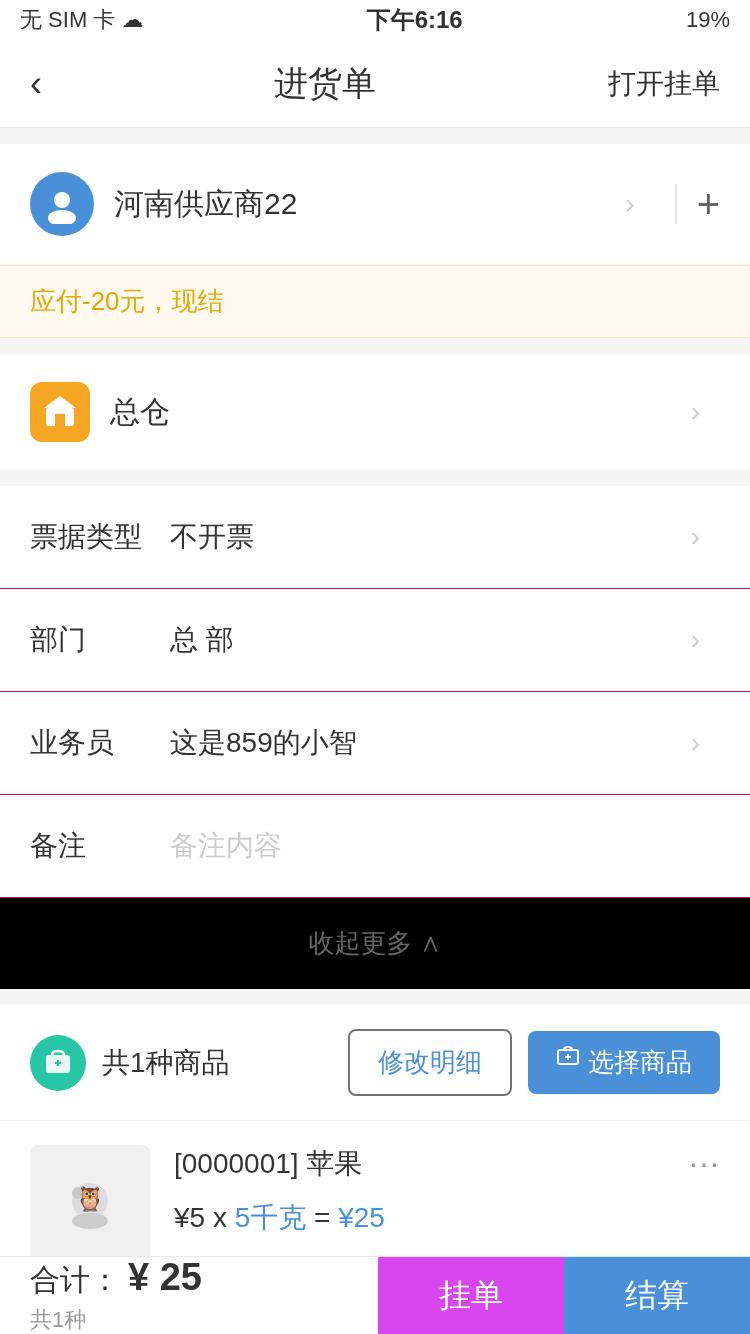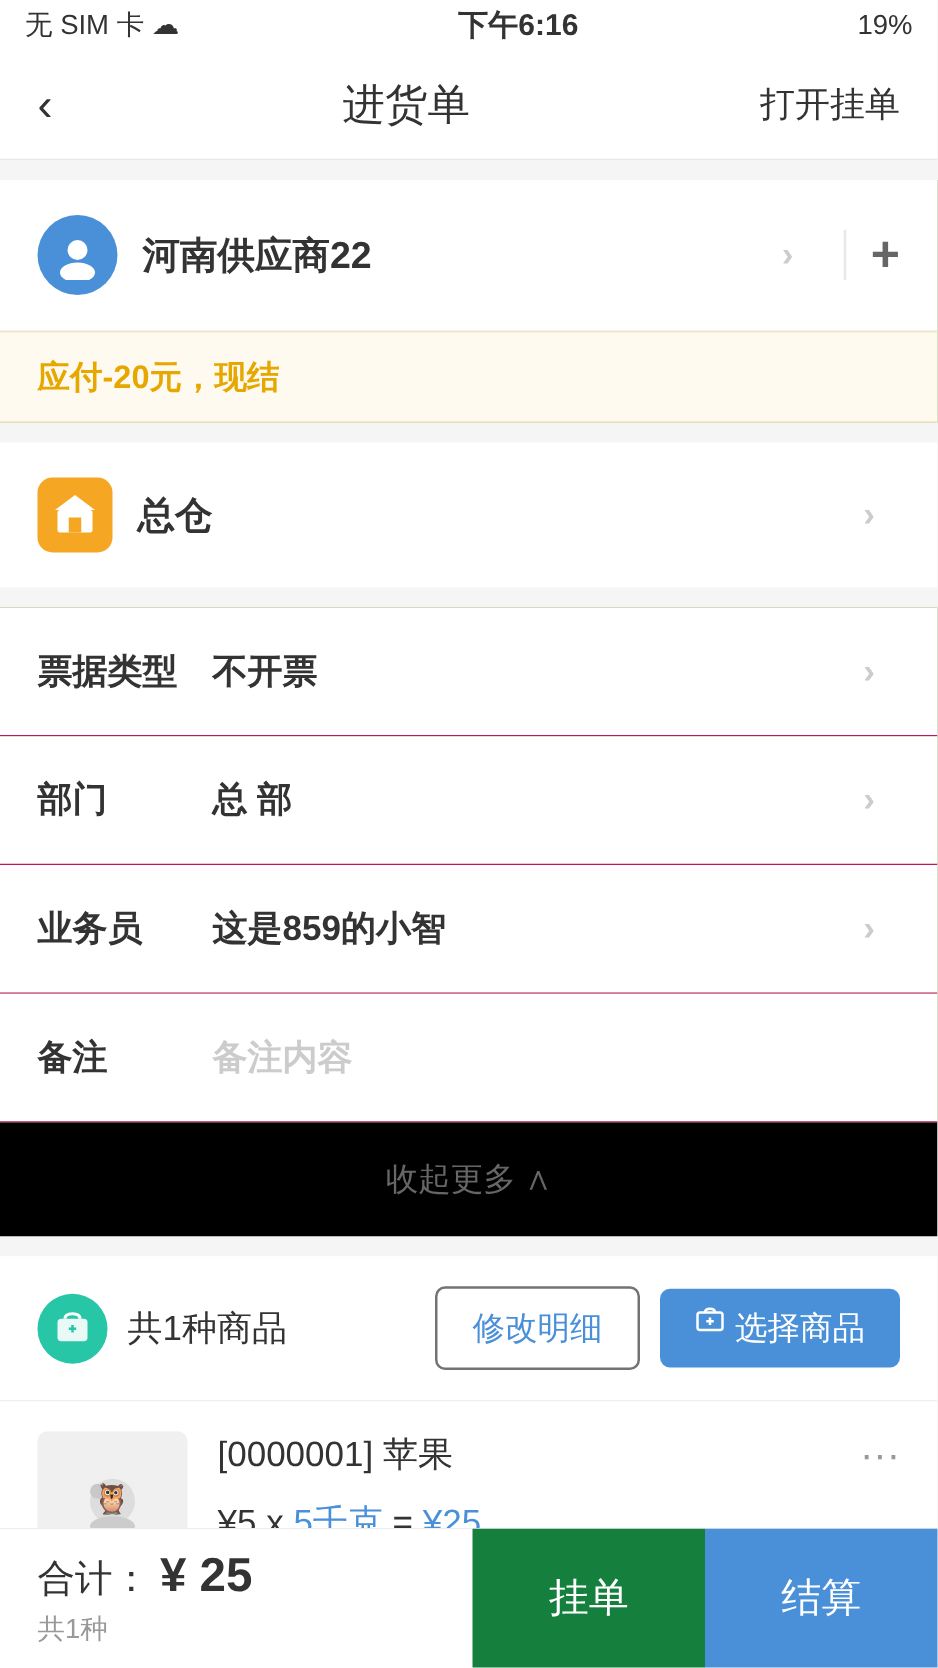--- a/index.html
+++ b/index.html
@@ -51,23 +51,22 @@
       color: #333;
     }
     .nav-action {
       font-size: 28px;
       color: #333;
       cursor: pointer;
     }
 
     
     .section {
-      background: #4d7c0f;
+      background: #22c55e;
       margin-top: 16px;
-      font-weight: bold;
     }
 
     
     .supplier-row {
       display: flex;
       align-items: center;
       padding: 28px 30px;
       background: #fff;
       border-bottom: 1px solid #f0f0f0;
     }
@@ -261,21 +260,21 @@
       color: #999;
       font-size: 32px;
       cursor: pointer;
     }
 
     
     .footer {
       position: fixed;
       bottom: 0;
       width: 750px;
-      height: 112px;
+      height: 78px;
       background: #fff;
       display: flex;
       align-items: stretch;
       border-top: 1px solid #e8e8e8;
     }
     .footer-total {
       flex: 1;
       display: flex;
       flex-direction: column;
       justify-content: center;
@@ -293,21 +292,21 @@
       font-weight: 600;
       color: #333;
     }
     .footer-total-sub {
       font-size: 22px;
       color: #999;
       margin-top: 4px;
     }
     .footer-btn-hang {
       width: 186px;
-      background: #15803d;
+      background: #d946ef;
       color: #fff;
       font-size: 32px;
       font-weight: 500;
       display: flex;
       align-items: center;
       justify-content: center;
       cursor: pointer;
     }
     .footer-btn-settle {
       width: 186px;

